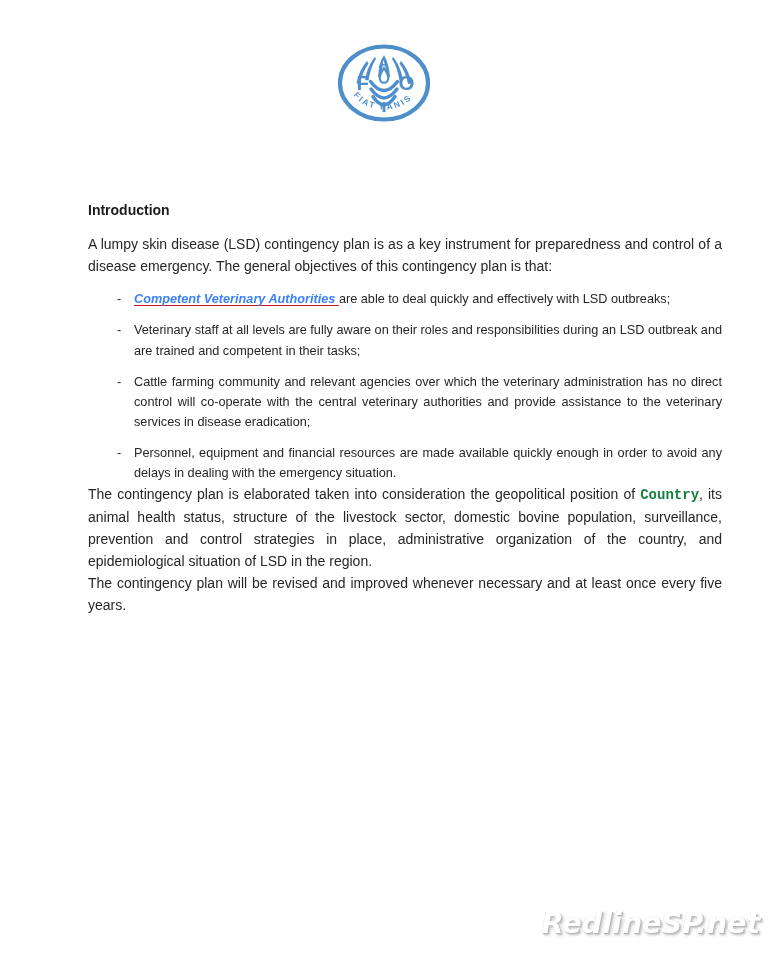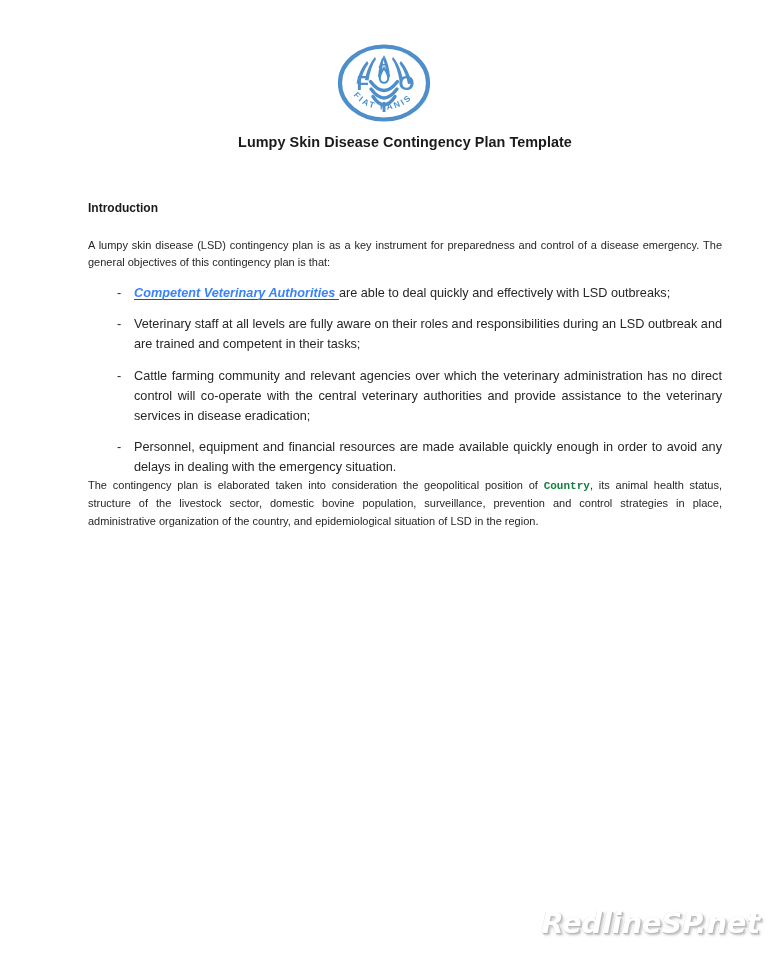--- a/index.html
+++ b/index.html
@@ -63,28 +63,28 @@
   }
 
   
   .content {
     position: absolute;
     top: 201px;
     left: 88px;
     width: 634px;
   }
   .section-heading {
-    font-size: 12px;
+    font-size: 14px;
     font-weight: bold;
     color: #1b1b1b;
-    margin: 0 0 20px 0;
+    margin: 0 0 14px 0;
     line-height: 1.3;
   }
   p.body-text {
-    font-size: 11px;
+    font-size: 14px;
     line-height: 1.58;
     text-align: justify;
     margin: 0;
     color: #262626;
     hyphens: none;
   }
   p.body-text.lead {
     margin-bottom: 12px;
   }
 
@@ -193,21 +193,20 @@
       <defs>
         <path id="mottoArc" d="M14 47 A 36 31 0 0 0 80 47" fill="none"></path>
       </defs>
       <text font-family="'Liberation Sans', sans-serif" font-size="8.4" font-weight="bold" letter-spacing="2.1" fill="#4E8FCB">
         <textPath href="#mottoArc" startOffset="6%">FIAT PANIS</textPath>
       </text>
     </svg>
   </div>
 
   <div class="title-block">
-    <h1 class="doc-title">Lumpy Skin Disease Contingency Plan Template</h1>
   </div>
 
   <div class="content">
 
     <h2 class="section-heading">Introduction</h2>
 
     <p class="body-text lead">A lumpy skin disease (LSD) contingency plan is as a key instrument for preparedness and control of a disease emergency. The general objectives of this contingency plan is that:</p>
 
     <ul class="objectives">
       <li>
@@ -219,18 +218,19 @@
       <li>
         <span class="dash">-</span><span>Cattle farming community and relevant agencies over which the veterinary administration has no direct control will co-operate with the central veterinary authorities and provide assistance to the veterinary services in disease eradication;</span>
       </li>
       <li>
         <span class="dash">-</span><span>Personnel, equipment and financial resources are made available quickly enough in order to avoid any delays in dealing with the emergency situation.</span>
       </li>
     </ul>
 
     <p class="body-text after-bullets"><span>The contingency plan is elaborated taken into consideration the geopolitical position of </span><span class="hl-red">Country</span><span>, its animal health status, structure of the livestock sector, domestic bovine population, surveillance, prevention and control strategies in place, administrative organization of the country, and epidemiological situation of LSD in the region.</span></p>
 
+    <p class="body-text closing-para">The contingency plan will be revised and improved whenever necessary and at least once every five years.</p>
 
   </div>
 
   <div class="watermark">RedlineSP.net</div>
 
 </div>
 
 </body></html>

